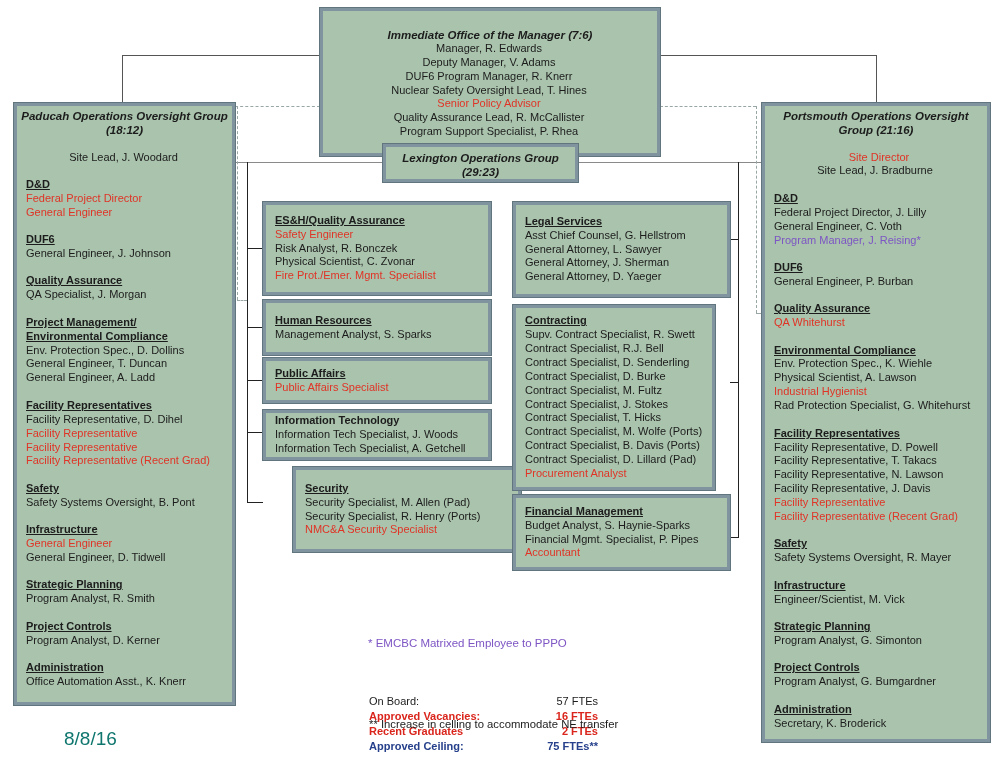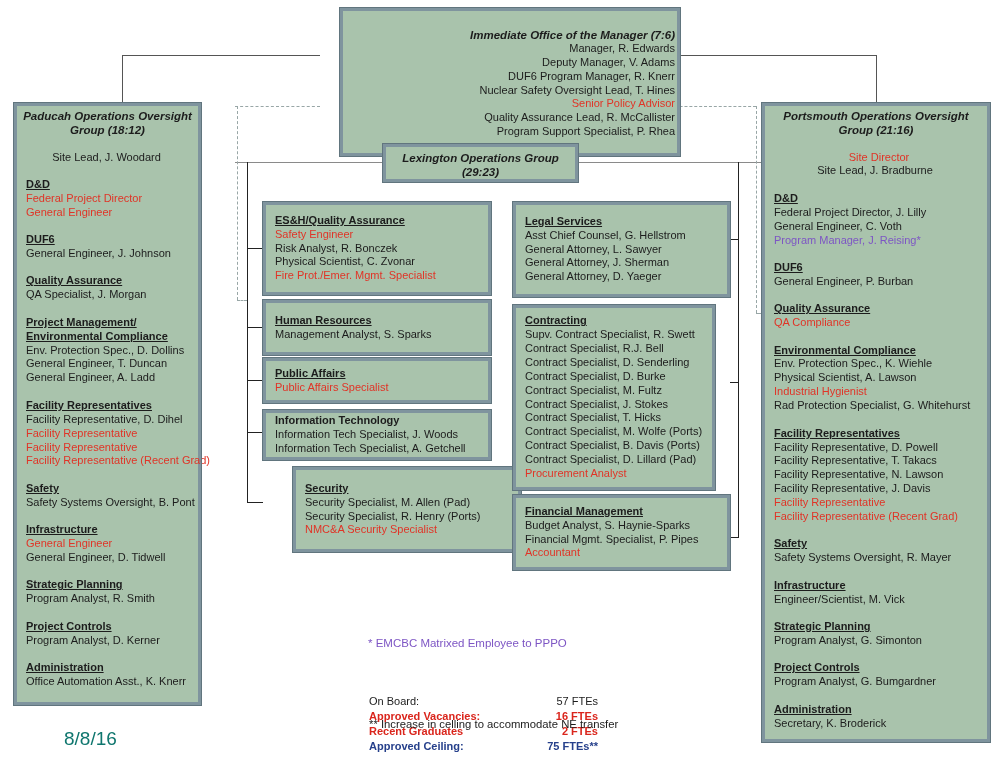--- a/index.html
+++ b/index.html
@@ -24,22 +24,22 @@
   .hdr{font-weight:bold;text-decoration:underline;}
   .hdrplain{font-weight:bold;}
   .ctr{text-align:center;padding-left:0;}
   .ctr-red{text-align:center;padding-left:8px;color:#e03427;}
 
   
   .cbox{display:flex;flex-direction:column;justify-content:center;}
   .cbox .line{}
   #b-immediate .line,#b-lexington .line{padding-left:0;text-align:center;}
 
-  #b-immediate {left:340px;top:8px;width:340px;height:148px;align-items:flex-end;}
-  #b-paducah   {left:14px;top:103px;width:187px;height:602px;}
+  #b-immediate {left:320px;top:8px;width:340px;height:148px;}
+  #b-paducah   {left:14px;top:103px;width:221px;height:602px;}
   #b-portsmouth{left:762px;top:103px;width:228px;height:639px;}
   #b-lexington {left:383px;top:144px;width:195px;height:38px;}
   #b-esh       {left:263px;top:202px;width:228px;height:93px;}
   #b-hr        {left:263px;top:300px;width:228px;height:55px;}
   #b-pa        {left:263px;top:358px;width:228px;height:45px;}
   #b-it        {left:263px;top:410px;width:228px;height:50px;}
   #b-security  {left:263px;top:467px;width:228px;height:85px;margin-left:30px;}
   #b-legal     {left:513px;top:202px;width:217px;height:95px;}
   #b-contracting{left:513px;top:305px;width:202px;height:185px;}
   #b-financial {left:513px;top:495px;width:217px;height:75px;}
@@ -156,21 +156,21 @@
       <div class="gap"></div>
       <div class="line hdr">D&amp;D</div>
       <div class="line">Federal Project Director, J. Lilly</div>
       <div class="line">General Engineer, C. Voth</div>
       <div class="line purple">Program Manager, J. Reising*</div>
       <div class="gap"></div>
       <div class="line hdr">DUF6</div>
       <div class="line">General Engineer, P. Burban</div>
       <div class="gap"></div>
       <div class="line hdr">Quality Assurance</div>
-      <div class="line red">QA Compliance</div>
+      <div class="line red">QA Whitehurst</div>
       <div class="gap"></div>
       <div class="line hdr">Environmental Compliance</div>
       <div class="line">Env. Protection Spec., K. Wiehle</div>
       <div class="line">Physical Scientist, A. Lawson</div>
       <div class="line red">Industrial Hygienist</div>
       <div class="line">Rad Protection Specialist, G. Whitehurst</div>
       <div class="gap"></div>
       <div class="line hdr">Facility Representatives</div>
       <div class="line">Facility Representative, D. Powell</div>
       <div class="line">Facility Representative, T. Takacs</div>

